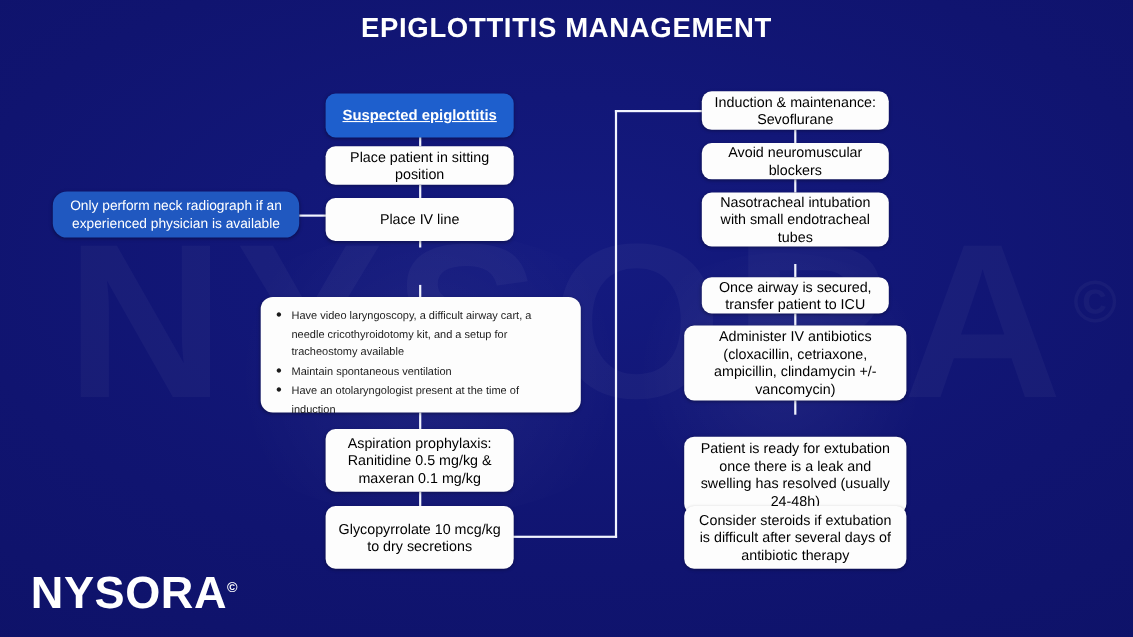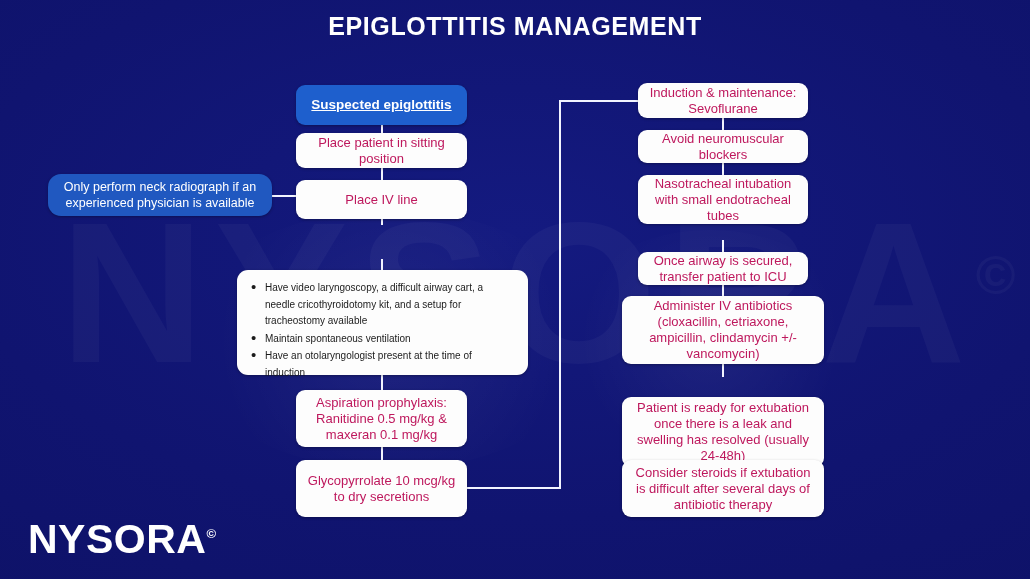--- a/index.html
+++ b/index.html
@@ -80,21 +80,21 @@
     border-radius: 9px;
     display: flex;
     align-items: center;
     justify-content: center;
     text-align: center;
     z-index: 2;
     box-shadow: 0 1px 3px rgba(0,0,0,0.30);
   }
   .node.white {
     background: #fdfdfd;
-    color: #be185d;
+    color: #000000;
     font-size: 13px;
     line-height: 16px;
     padding: 4px 8px;
   }
   .node.accent {
     background: #1e5fcd;
     color: #ffffff;
     font-size: 13.5px;
     font-weight: bold;
     line-height: 16px;

